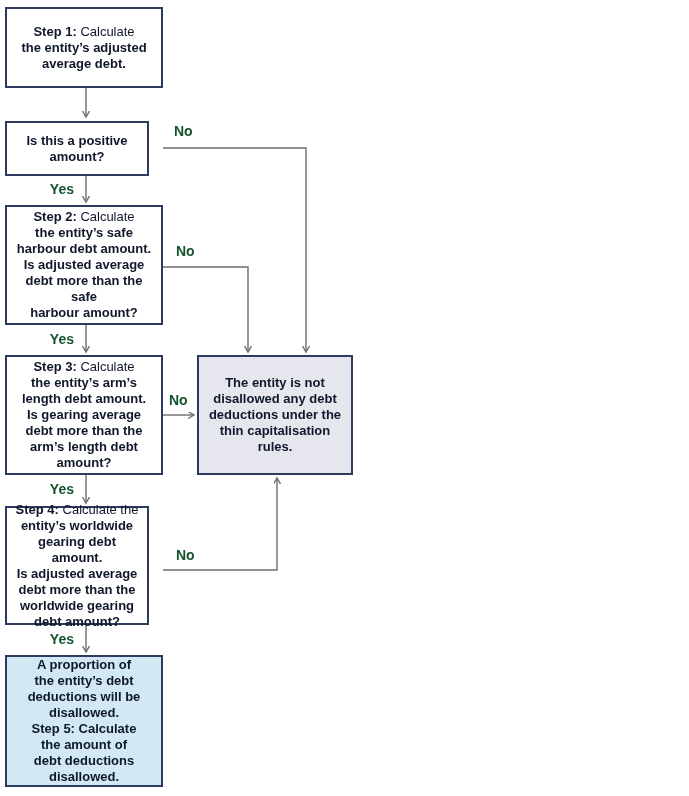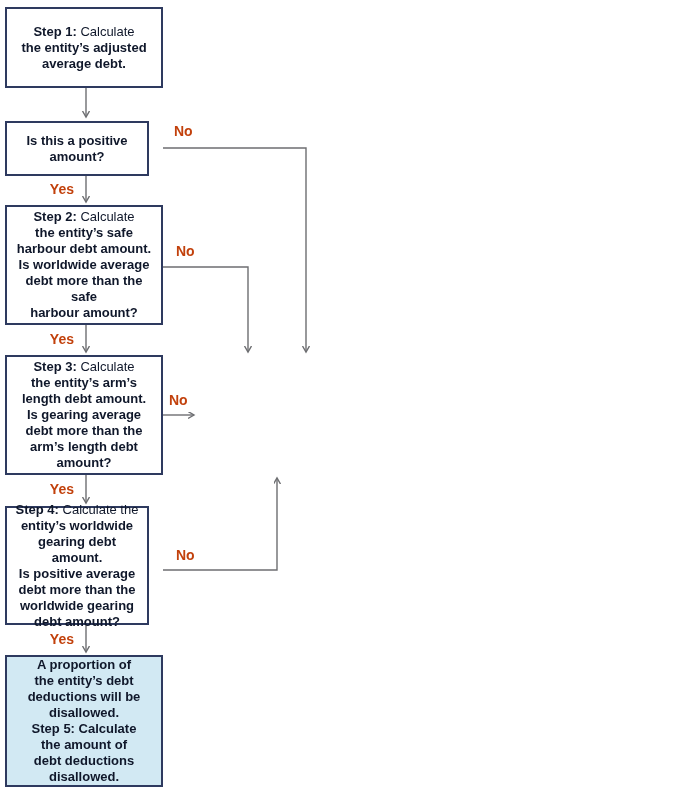--- a/index.html
+++ b/index.html
@@ -36,21 +36,21 @@
   #n-step2  { left: 5px;   top: 205px; width: 158px; height: 120px; }
   #n-step3  { left: 5px;   top: 355px; width: 158px; height: 120px; align-items: flex-end; }
   #n-step4  { left: 5px;   top: 506px; width: 144px; height: 119px; }
   #n-result { left: 5px;   top: 655px; width: 158px; height: 132px; }
   #n-not    { left: 197px; top: 355px; width: 156px; height: 120px; }
 
   .lbl {
     position: absolute;
     font-size: 14px;
     font-weight: bold;
-    color: #c2410c;
+    color: #14532d;
     line-height: 16px;
   }
   .lbl-yes { left: 36px; width: 38px; text-align: right; }
   #yes1 { top: 181px; }
   #yes2 { top: 331px; }
   #yes3 { top: 481px; }
   #yes4 { top: 631px; }
   #no1 { left: 174px; top: 123px; }
   #no2 { left: 176px; top: 243px; }
   #no3 { left: 169px; top: 392px; }
@@ -101,21 +101,21 @@
   <div class="node" id="n-q">
     <div class="pre">Is this a positive
 amount?</div>
   </div>
 
   <div class="node" id="n-step2">
     <div>
       <span><span class="b">Step 2:</span><span> Calculate</span></span>
       <div class="pre">the entity’s safe
 harbour debt amount.
-Is worldwide average
+Is adjusted average
 debt more than the safe
 harbour amount?</div>
     </div>
   </div>
 
   <div class="node" id="n-step3">
     <div>
       <span><span class="b">Step 3:</span><span> Calculate</span></span>
       <div class="pre">the entity’s arm’s
 length debt amount.
@@ -124,38 +124,45 @@
 arm’s length debt
 amount?</div>
     </div>
   </div>
 
   <div class="node" id="n-step4">
     <div>
       <span><span class="b">Step 4:</span><span> Calculate the</span></span>
       <div class="pre">entity’s worldwide
 gearing debt amount.
-Is positive average
+Is adjusted average
 debt more than the
 worldwide gearing
 debt amount?</div>
     </div>
   </div>
 
   <div class="node fill-blue" id="n-result">
     <div class="pre">A proportion of
 the entity’s debt
 deductions will be
 disallowed.
 Step 5: Calculate
 the amount of
 debt deductions
 disallowed.</div>
   </div>
 
+  <div class="node fill-gray" id="n-not">
+    <div class="pre">The entity is not
+disallowed any debt
+deductions under the
+thin capitalisation
+rules.</div>
+  </div>
 
   <div class="lbl lbl-yes" id="yes1">Yes</div>
   <div class="lbl lbl-yes" id="yes2">Yes</div>
   <div class="lbl lbl-yes" id="yes3">Yes</div>
   <div class="lbl lbl-yes" id="yes4">Yes</div>
 
   <div class="lbl" id="no1">No</div>
   <div class="lbl" id="no2">No</div>
   <div class="lbl" id="no3">No</div>
   <div class="lbl" id="no4">No</div>

